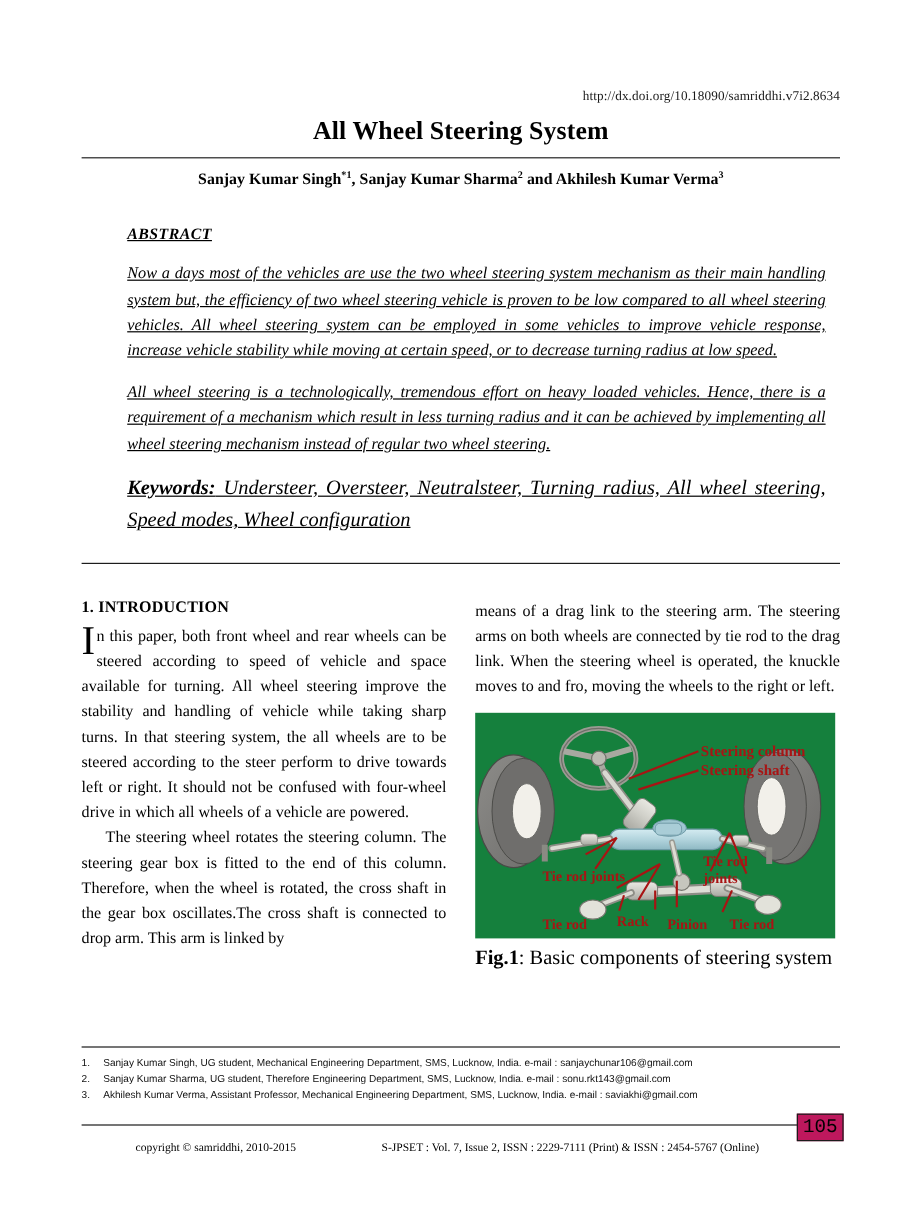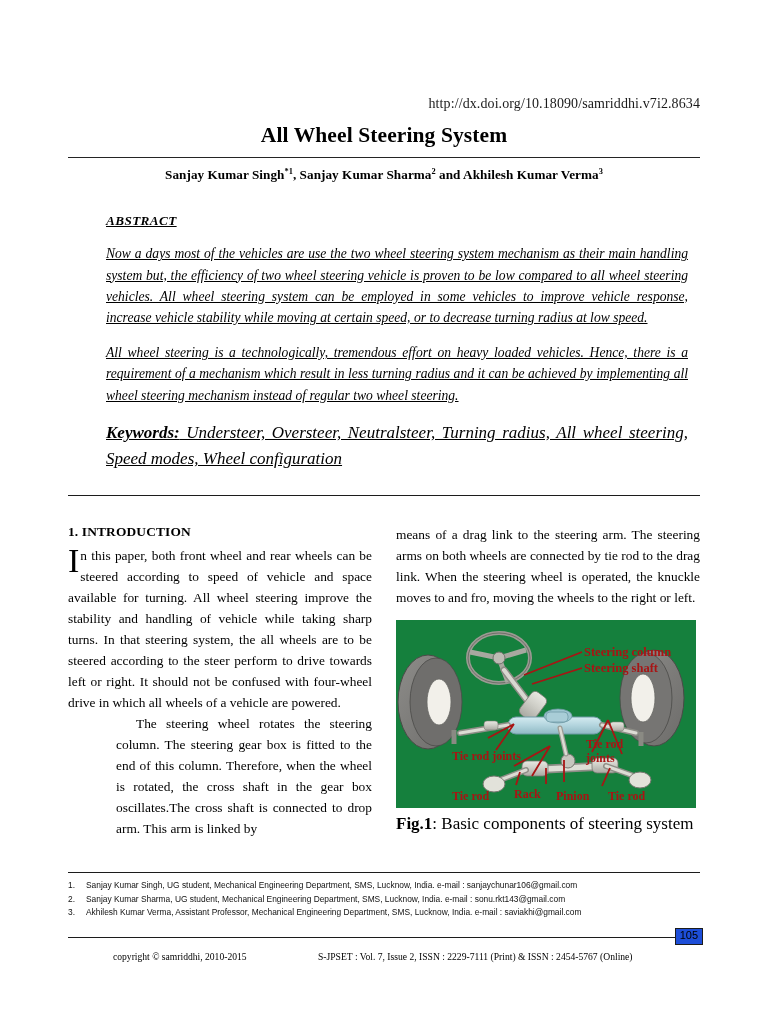--- a/index.html
+++ b/index.html
@@ -17,24 +17,24 @@
   .page {
     position: absolute;
     left: 0; top: 0;
     width: 768px; height: 1024px;
     padding: 0 68px;
   }
 
   
   .doi {
     text-align: right;
-    font-size: 14px;
+    font-size: 11px;
     letter-spacing: .1px;
     color: #1a1a1a;
-    margin-top: 96px;
+    margin-top: 74px;
     font-family: "Liberation Serif", serif;
   }
   .paper-title {
     text-align: center;
     font-size: 21.5px;
     font-weight: bold;
     letter-spacing: .1px;
     margin-top: 11px;
     font-family: "Liberation Serif", serif;
   }
@@ -103,21 +103,21 @@
     margin: 0 0 5px 0;
   }
   .sec-head.second { margin-top: 15px; }
   .body-p {
     font-size: 13.4px;
     line-height: 1.57;
     text-align: justify;
     margin: 0;
     hyphens: none;
   }
-  .body-p.indent { text-indent: 20px; margin-left: 48px; }
+  .body-p.indent { text-indent: 20px; }
   .dropcap-p { position: relative; }
   .dropcap {
     float: left;
     font-size: 34px;
     line-height: 0.82;
     font-weight: normal;
     padding: 2px 1px 0 0;
     font-family: "Liberation Serif", serif;
   }
 
@@ -175,25 +175,25 @@
     position: absolute;
     left: 0; top: 9px;
     width: 632px;
     border-top: 1.6px solid #1c1c1c;
   }
   .page-num-box {
     position: absolute;
     right: -3px; top: 0px;
     border: 1.8px solid #1c1c1c;
     padding: 0px 4px 1px 4px;
-    font-size: 11px;
+    font-size: 16px;
     font-weight: normal;
-    background: #1d4ed8;
+    background: #be185d;
     line-height: 1.25;
-    font-family: Liberation Sans, sans-serif;
+    font-family: Liberation Mono, monospace;
   }
   .footer-line {
     display: flex;
     margin-top: 7px;
     font-size: 9.6px;
     font-family: "Liberation Serif", serif;
     margin-left: 45px;
   }
   .footer-left { width: 205px; }
   .footer-center { flex: 1; }
@@ -341,21 +341,21 @@
   </div>
 
   <div class="footnote-area">
     <hr class="rule-footnote">
     <div class="fn-row">
       <span class="fn-num">1.</span>
       <span class="fn-txt">Sanjay Kumar Singh, UG student, Mechanical Engineering Department, SMS, Lucknow, India. e-mail : sanjaychunar106@gmail.com</span>
     </div>
     <div class="fn-row">
       <span class="fn-num">2.</span>
-      <span class="fn-txt">Sanjay Kumar Sharma, UG student, Mechanical Engineering Department, SMS, Lucknow, India. e-mail : sonu.rkt143@gmail.com</span>
+      <span class="fn-txt">Sanjay Kumar Sharma, UG student, Therefore Engineering Department, SMS, Lucknow, India. e-mail : sonu.rkt143@gmail.com</span>
     </div>
     <div class="fn-row">
       <span class="fn-num">3.</span>
       <span class="fn-txt">Akhilesh Kumar Verma, Assistant Professor,  Mechanical Engineering Department, SMS, Lucknow, India. e-mail : saviakhi@gmail.com</span>
     </div>
   </div>
 
   <div class="footer-area">
     <div class="footer-rule-wrap">
       <div class="footer-rule"></div>

